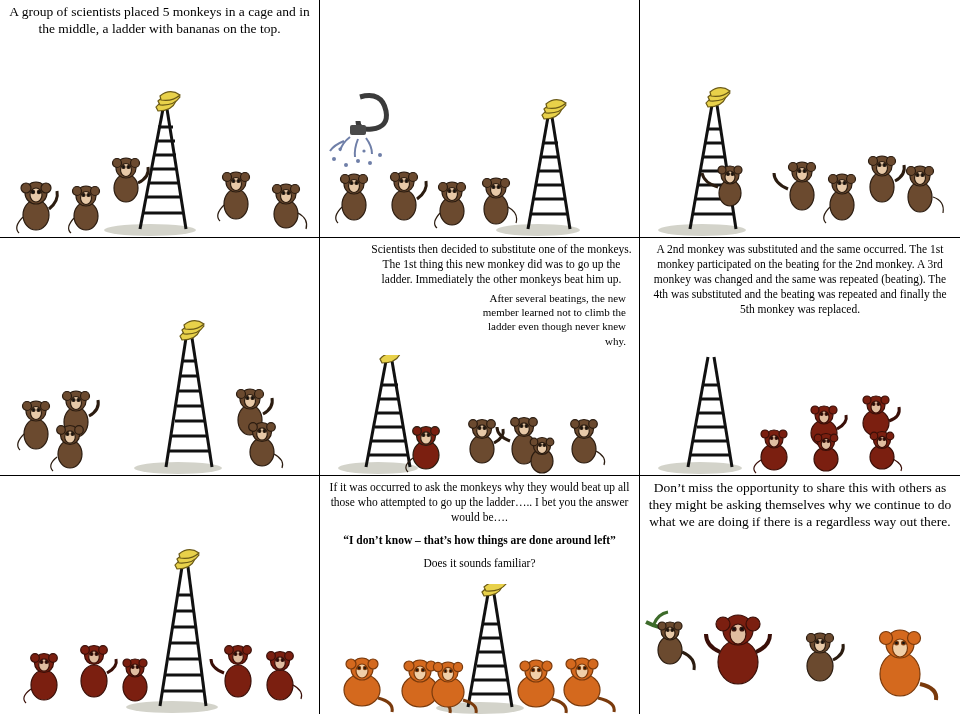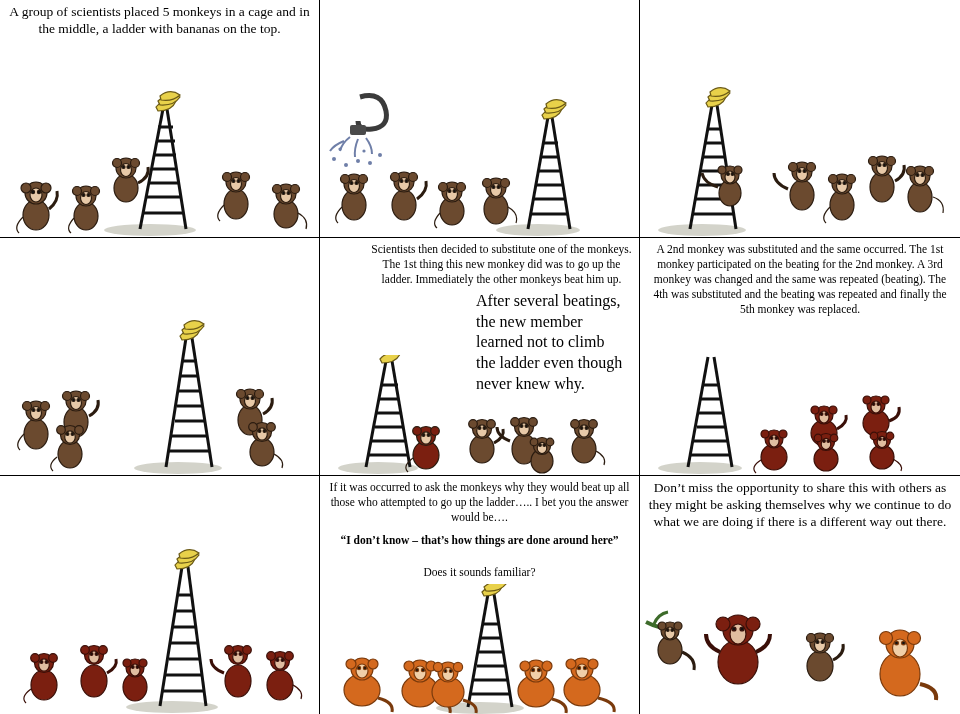--- a/index.html
+++ b/index.html
@@ -46,22 +46,22 @@
   .cap.left {
     text-align: center;
     margin-left: 44px;
   }
   .cap.bold {
     font-weight: bold;
   }
   .cap-inset {
     width: 150px;
     margin-left: 150px;
-    text-align: left;
-    font-size: 16px;
+    text-align: right;
+    font-size: 11px;
     line-height: 1.3;
     margin-top: 4px;
   }
 
   .scene {
     position: absolute;
     left: 0;
     right: 0;
     bottom: 0;
     height: 150px;
@@ -611,22 +611,22 @@
               <circle cx="16.5" cy="11" r="1.4" fill="#111"></circle>
             <path d="M27 36 q11 6 8 14" fill="none"></path>
           </g>
         </g>
       </svg>
     </div>
   </div>
 
   <div class="panel col2 row3">
     <div class="cap small">If it was occurred to ask the monkeys why they would beat up all those who attempted to go up the ladder….. I bet you the answer would be….</div>
-    <div class="cap small bold" style="margin-top:8px;">“I don’t know – that’s how things are done around here”</div>
-    <div class="cap small" style="margin-top:17px;">Does it sounds familiar?</div>
+    <div class="cap small bold" style="margin-top:8px;">“I don’t know – that’s how things are done around left”</div>
+    <div class="cap small" style="margin-top:8px;">Does it sounds familiar?</div>
     <div class="scene" style="height:130px;">
       <svg width="320" height="130" viewBox="0 0 320 130">
         <ellipse cx="160" cy="124" rx="44" ry="6" fill="#d3d3ca"></ellipse>
         <g stroke="#111" stroke-width="3" fill="none">
           <line x1="148" y1="123" x2="168" y2="10"></line>
           <line x1="192" y1="123" x2="174" y2="10"></line>
           <line x1="154" y1="96" x2="187" y2="96"></line>
           <line x1="157" y1="82" x2="185" y2="82"></line>
           <line x1="159" y1="68" x2="183" y2="68"></line>
           <line x1="161" y1="54" x2="181" y2="54"></line>
@@ -687,21 +687,21 @@
             <circle cx="15" cy="12" r="1.6" fill="#111"></circle>
               <circle cx="21" cy="12" r="1.6" fill="#111"></circle>
             <path d="M34 42 q18 4 16 14" fill="none" stroke-width="3"></path>
           </g>
         </g>
       </svg>
     </div>
   </div>
 
   <div class="panel col3 row3">
-    <div class="cap">Don’t miss the opportunity to share this with others as they might be asking themselves why we continue to do what we are doing if there is a different way out there.</div>
+    <div class="cap">Don’t miss the opportunity to share this with others as they might be asking themselves why we continue to do what we are doing if there is a regardless way out there.</div>
     <div class="scene" style="height:110px;">
       <svg width="320" height="110" viewBox="0 0 320 110">
 
         <g stroke="#2b1c10" stroke-width="1.2">
           <path d="M6 18 q20 10 34 4" fill="none" stroke="#3d6b2a" stroke-width="4"></path>
           <path d="M14 20 q4 -10 14 -12" fill="none" stroke="#3d6b2a" stroke-width="3"></path>
           <g fill="#6b4a2f" transform="translate(14,16)">
             <ellipse cx="16" cy="30" rx="12" ry="14"></ellipse>
               <circle cx="16" cy="11" r="9"></circle>
             <circle cx="8" cy="6" r="4"></circle>

